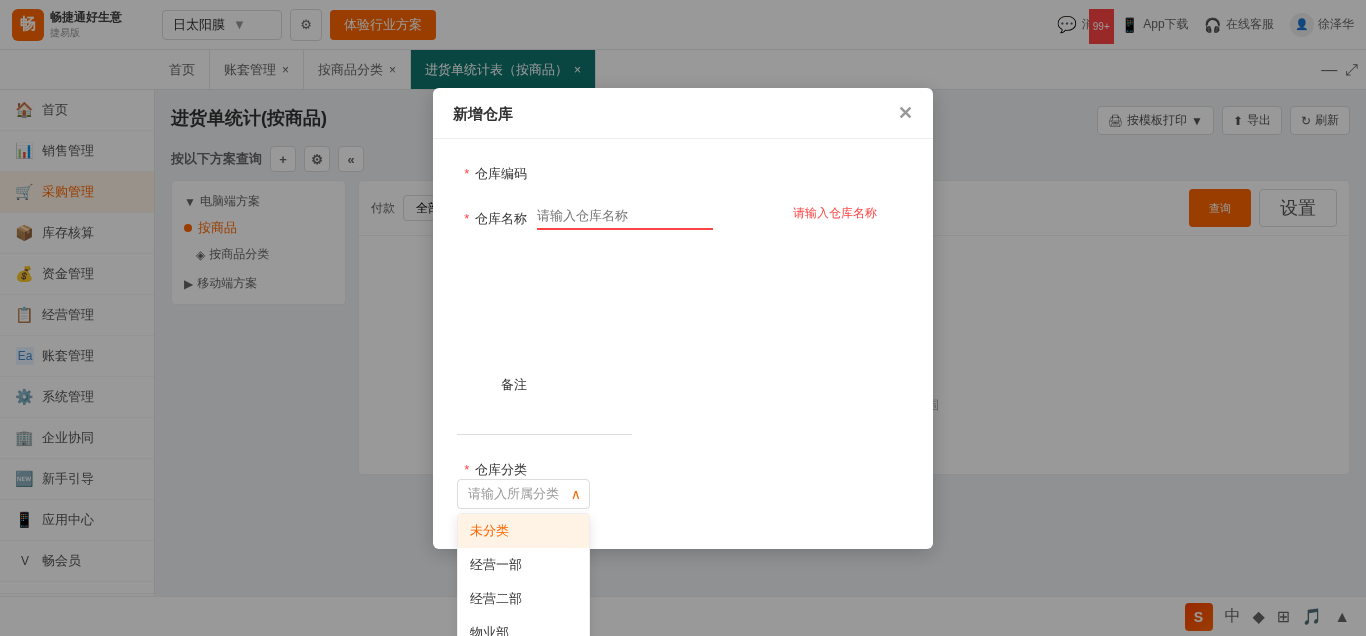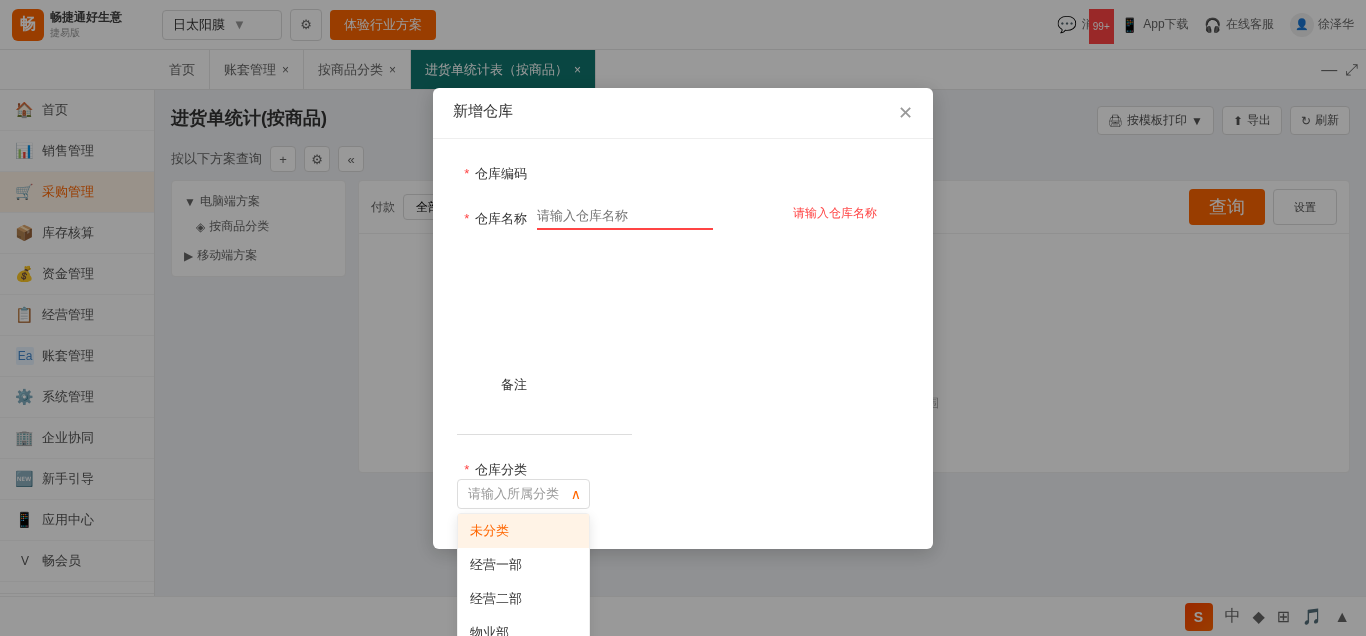--- a/index.html
+++ b/index.html
@@ -187,30 +187,30 @@
       cursor: pointer;
       color: #555; font-size: 12px;
     }
     .query-btn {
       background: #ff6600;
       color: #fff;
       border: none;
       border-radius: 4px;
       padding: 6px 20px;
       cursor: pointer;
-      font-size: 18px;
+      font-size: 11px;
     }
     .setting-btn {
       background: #fff;
       color: #555;
       border: 1px solid #ddd;
       border-radius: 4px;
       padding: 6px 20px;
       cursor: pointer;
-      font-size: 11px;
+      font-size: 18px;
     }
     .filter-select {
       border: 1px solid #ddd; border-radius: 4px; padding: 4px 8px;
       font-size: 12px; background: #fff; min-width: 100px;
     }
     .scheme-item {
       display: flex; align-items: center; gap: 6px;
       padding: 5px 12px;
       cursor: pointer; font-size: 13px; color: #333;
     }
@@ -240,24 +240,24 @@
     
     .modal {
       background: #fff;
       border-radius: 6px;
       width: 500px;
       box-shadow: 0 4px 20px rgba(0,0,0,0.2);
       position: relative;
       z-index: 101;
     }
     .modal-header {
-      display: flex; align-items: flex-start; justify-content: space-between;
+      display: flex; align-items: flex-end; justify-content: space-between;
       padding: 14px 20px;
       border-bottom: 1px solid #eee;
-      font-size: 15px; font-weight: normal; color: #333;
+      font-size: 15px; font-weight: bold; color: #333;
     }
     .modal-close {
       cursor: pointer; color: #999; font-size: 18px;
     }
     .modal-body {
       padding: 20px 24px;
     }
     .form-row {
       display: flex; align-items: flex-start; margin-bottom: 20px; flex-direction: column;
     }
@@ -509,34 +509,38 @@
       <div class="action-btn">
         <span>⬆</span>
         <span>导出</span>
       </div>
       <div class="action-btn">
         <span>↻</span>
         <span>刷新</span>
       </div>
     </div>
 
-    <div style="display:flex;align-items:center;gap:8px;margin-bottom:8px;">
+    <div style="display:flex;align-items:center;gap:8px;margin-bottom:8px;font-weight:bold;">
       <span class="toolbar-label">按以下方案查询</span>
       <div class="icon-btn">+</div>
       <div class="icon-btn">⚙</div>
       <div class="icon-btn">«</div>
     </div>
 
     <div style="display:flex;gap:12px;">
 
       <div style="width:175px;flex-shrink:0;">
         <div style="background:#fff;border:1px solid #eee;border-radius:4px;padding:8px 0;">
           <div style="padding:4px 12px;font-size:12px;color:#666;display:flex;align-items:center;gap:4px;">
             <span>▼</span>
             <span>电脑端方案</span>
+          </div>
+          <div class="scheme-item active">
+            <span class="dot"></span>
+            <span>按商品</span>
           </div>
           <div class="scheme-sub">
             <span>◈</span>
             <span>按商品分类</span>
           </div>
           <div style="padding:4px 12px;font-size:12px;color:#666;display:flex;align-items:center;gap:4px;margin-top:4px;">
             <span>▶</span>
             <span>移动端方案</span>
           </div>
         </div>

